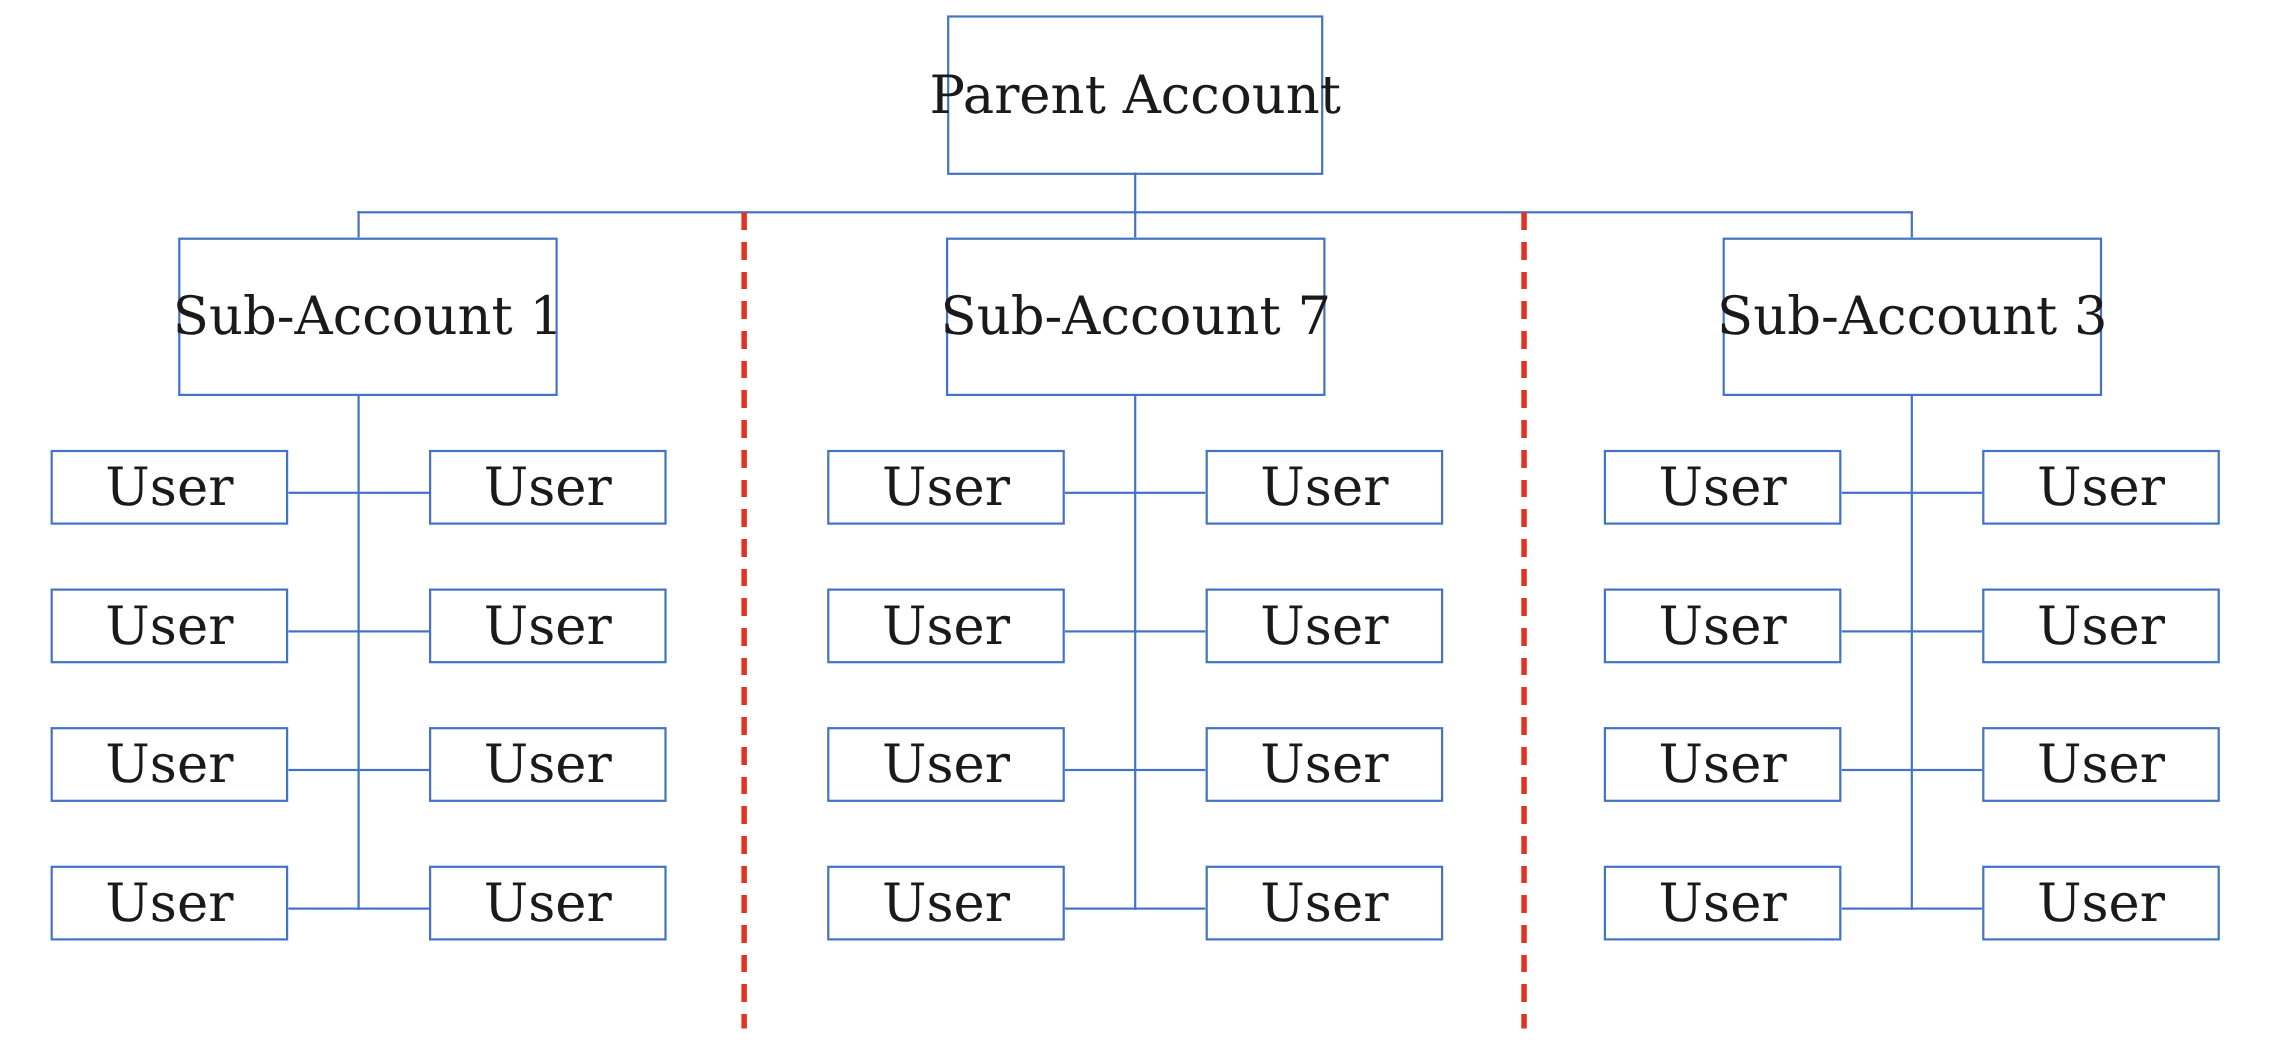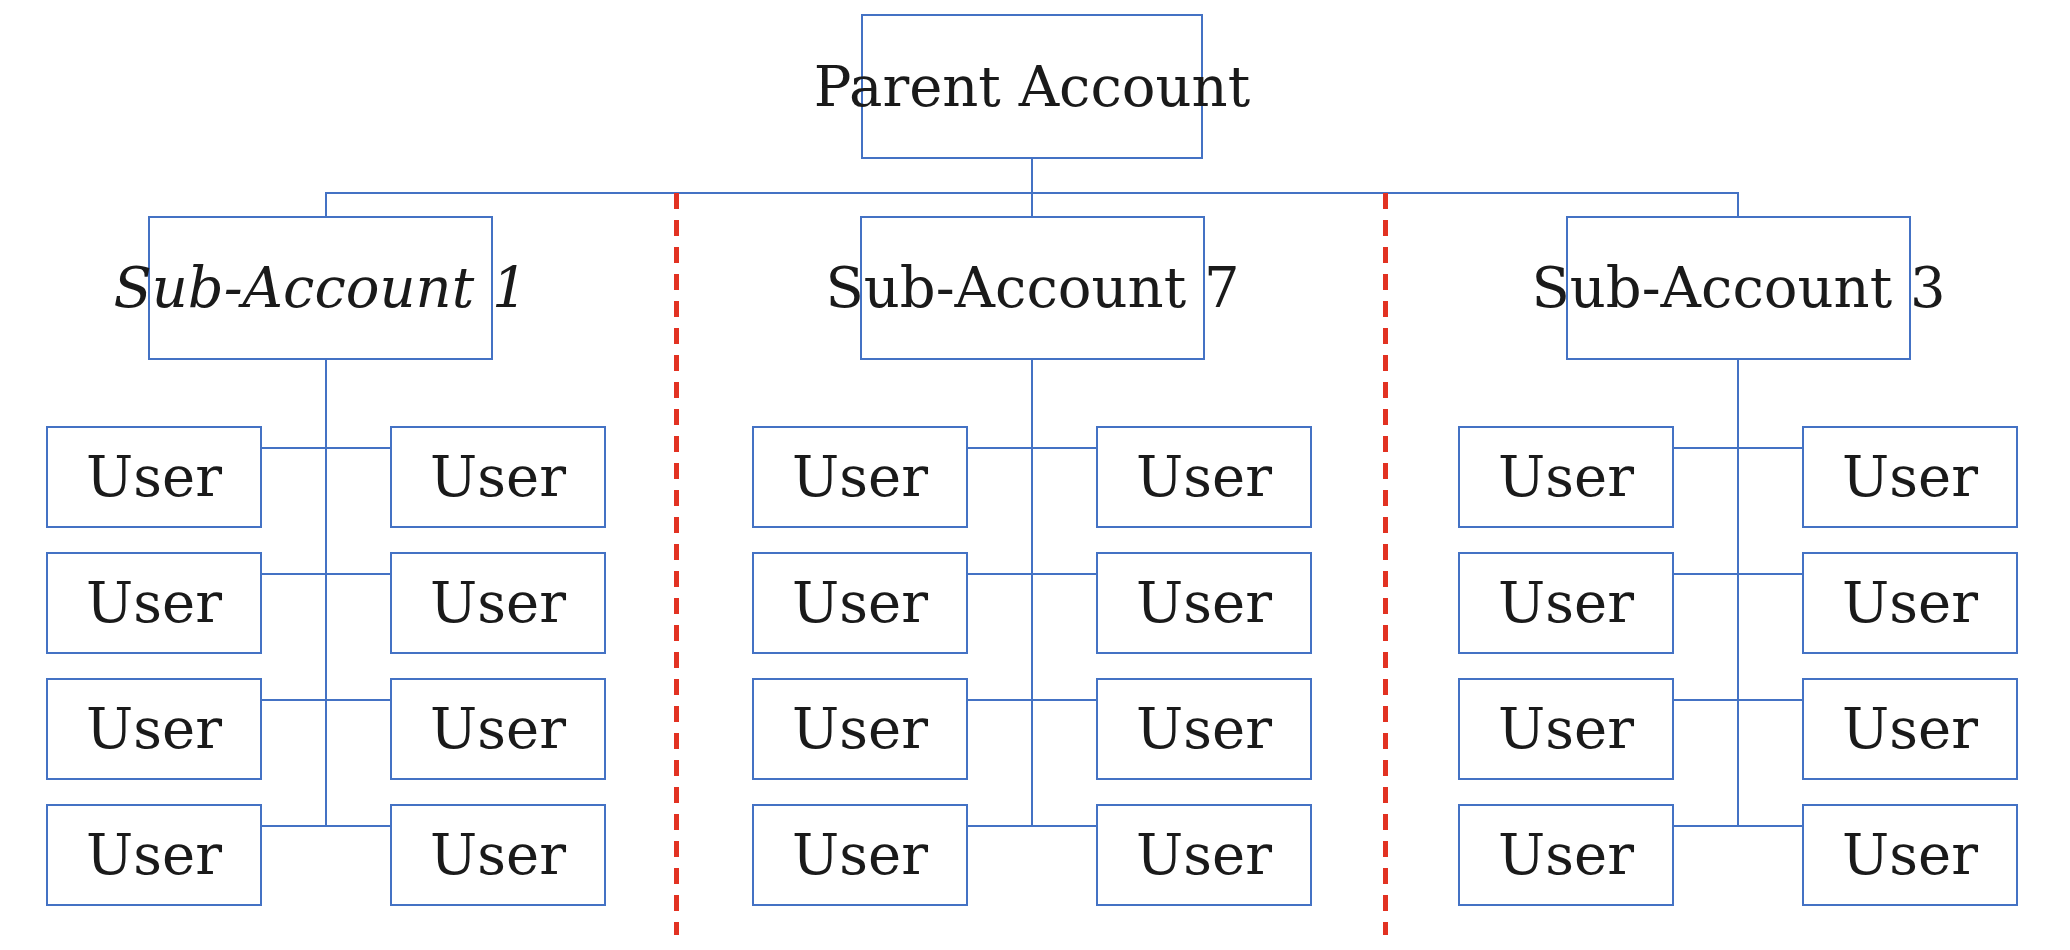--- a/index.html
+++ b/index.html
@@ -10,46 +10,46 @@
     font-family:"DejaVu Serif","Liberation Serif",serif;
     color:var(--text,#1a1a1a);
     overflow:hidden;
   }
   .node{
     position:absolute;
     box-sizing:border-box;
     border:2px solid var(--blue,#4472C4);
     background:var(--bg,#fff);
     display:flex;align-items:center;justify-content:center;
-    font-size:56px;line-height:1;white-space:nowrap;text-align:center;
+    font-size:48px;line-height:1;white-space:nowrap;text-align:center;
   }
   .node.parent{left:861px;top:14px;width:342px;height:145px;}
   .node.sub{top:216px;width:345px;height:144px;}
-  .node.user{width:216px;height:102px;margin-top:17px;}
+  .node.user{width:216px;height:68px;}
   .line{position:absolute;background:var(--blue,#4472C4);}
   .sep{
     position:absolute;top:193px;width:5px;height:742px;
     background:repeating-linear-gradient(180deg,var(--red,#E23222) 0 16px,transparent 16px 27px);
   }
 </style>
 </head>
 <body>
 
 <div class="canvas" style="--blue: #4472C4; --red: #E23222; --text: #1A1A1A; --bg: #FFFFFF;">
 
   <div class="node parent">
     <span>Parent Account</span>
   </div>
 
   <div class="line" style="left:1031px;top:157px;width:2px;height:36px;"></div>
   <div class="line" style="left:325px;top:192px;width:1414px;height:2px;"></div>
 
   <div id="sections">
       <div class="line" style="left: 325px; top: 192px; width: 2px; height: 26px;"></div>
-      <div class="node sub" style="left: 148px; font-style: italic;">
+      <div class="node sub" style="left: 162px;">
         <span>Sub-Account 1</span>
       </div>
       <div class="line" style="left: 325px; top: 360px; width: 2px; height: 467px;"></div>
       <div class="line" style="left: 262px; top: 447px; width: 128px; height: 2px;"></div>
       <div class="node user" style="left: 46px; top: 409px;">
         <span>User</span>
       </div>
       <div class="node user" style="left: 390px; top: 409px;">
         <span>User</span>
       </div>

